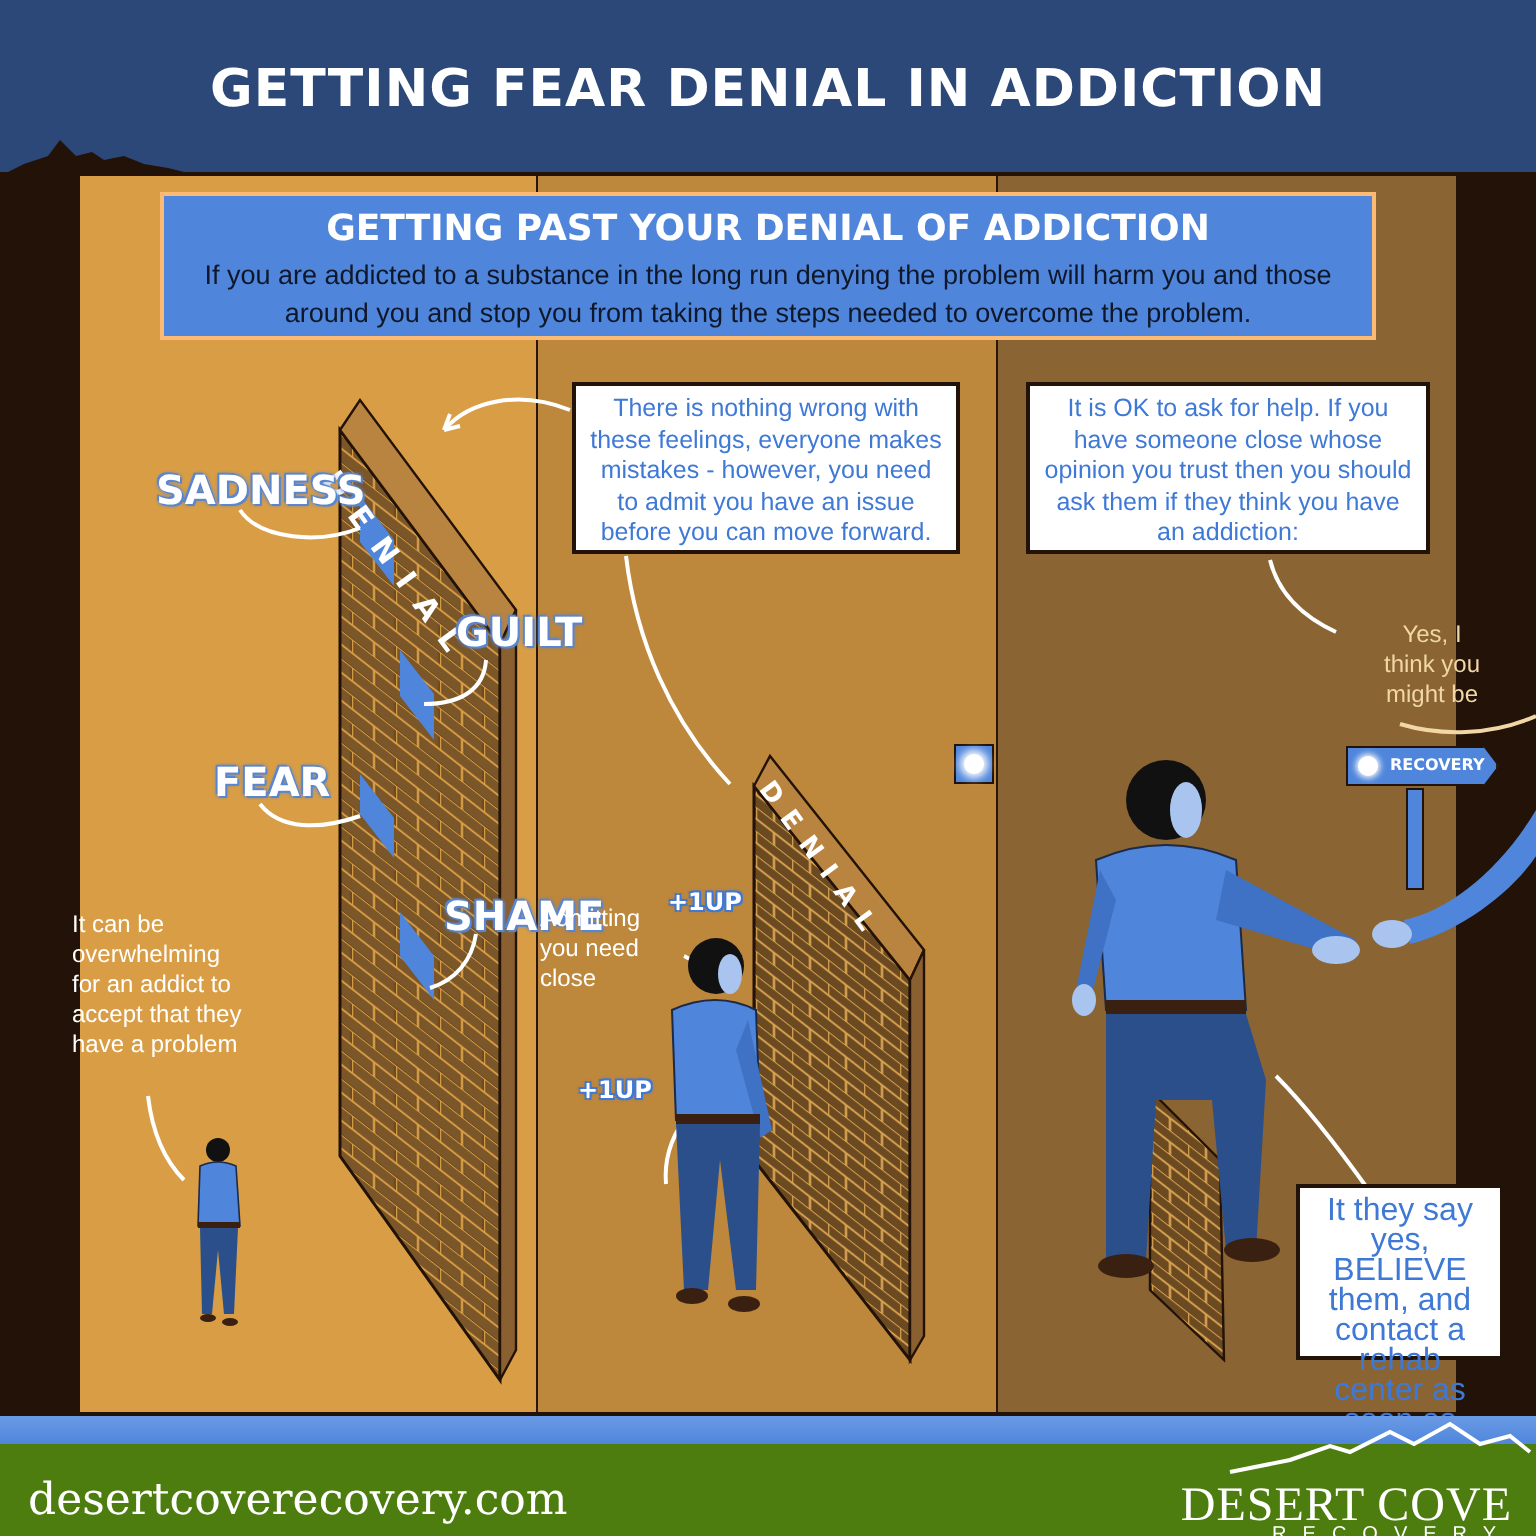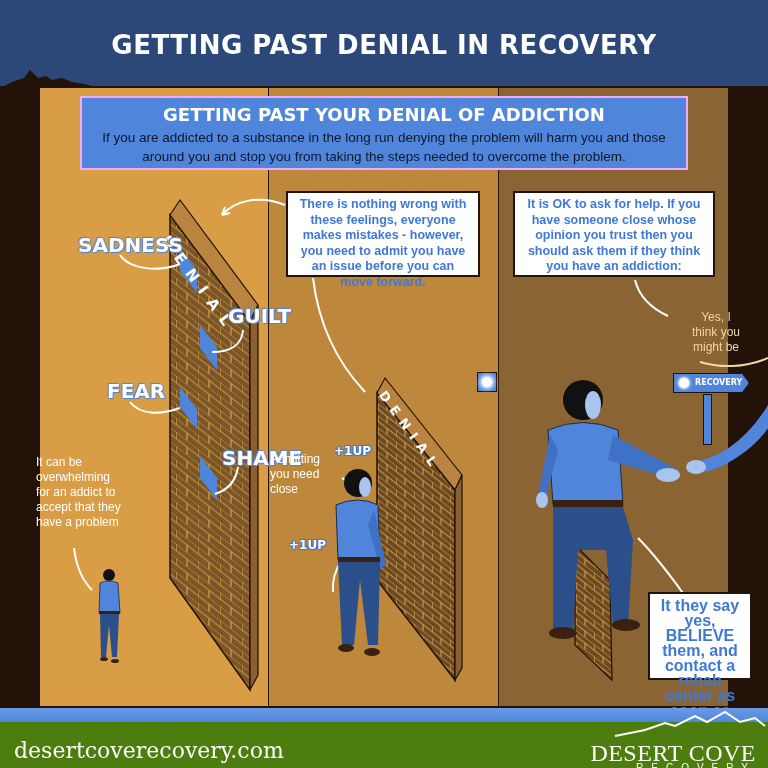--- a/index.html
+++ b/index.html
@@ -9,45 +9,45 @@
   .header { position:absolute; left:0; top:0; width:768px; height:86px; background:#2c4878; }
   .header-title { position:absolute; left:0; top:30px; width:768px; text-align:center; color:#fff; font-weight:900; font-size:26px; letter-spacing:0.5px; font-family:"DejaVu Sans", sans-serif; }
   .mountain { position:absolute; left:0; top:64px; }
 
   .scene { position:absolute; left:0; top:86px; width:768px; height:622px; background:#231208; }
   .panel { position:absolute; top:2px; height:618px; border-right:1.5px solid #2a1608; }
   .panel1 { left:40px; width:229px; background:#d99e45; }
   .panel2 { left:269px; width:230px; background:#bd873c; }
   .panel3 { left:499px; width:229px; background:#8a6432; border-right:none; }
 
-  .intro-box { position:absolute; left:80px; top:96px; width:608px; height:74px; background:#4f86db; border:2px solid #f0abfc; }
+  .intro-box { position:absolute; left:80px; top:96px; width:608px; height:74px; background:#4f86db; border:2px solid #fdba74; }
   .intro-title { position:absolute; left:0; top:6px; width:100%; text-align:center; color:#fff; font-weight:900; font-size:18px; font-family:"DejaVu Sans", sans-serif; }
   .intro-text { position:absolute; left:12px; top:30px; width:580px; text-align:center; color:#0f172a; font-size:13.5px; line-height:19px; }
 
-  .callout { position:absolute; background:#fff; border:2px solid #231208; color:#3f79d6; font-size:12.5px; line-height:15.5px; text-align:center; padding:4px 6px;font-weight:bold; }
+  .callout { position:absolute; background:#fff; border:2px solid #231208; color:#3f79d6; font-size:12.5px; line-height:15.5px; text-align:center; padding:4px 6px; }
   .label-white { position:absolute; color:#fff; font-size:12px; line-height:15px; text-align:left; }
   .label-tan { position:absolute; color:#f1d6a6; font-size:12px; line-height:15px; text-align:center; }
   .emotion { position:absolute; color:#fff; font-weight:900; font-size:20px; font-family:"DejaVu Sans", sans-serif; text-shadow:0 0 2px #5a86d0,0 0 2px #5a86d0,1px 1px 0 #5a86d0,-1px -1px 0 #5a86d0; }
   .oneup { position:absolute; color:#fff; font-weight:900; font-size:12px; font-family:"DejaVu Sans", sans-serif; text-shadow:0 0 2px #3f79d6,1px 1px 0 #3f79d6,-1px -1px 0 #3f79d6,1px -1px 0 #3f79d6,-1px 1px 0 #3f79d6; }
 
   .footer { position:absolute; left:0; top:708px; width:768px; height:60px; background:#4d7c0f; }
   .footer-stripe { position:absolute; left:0; top:0; width:768px; height:14px; background:linear-gradient(#6a9ae6,#4f86db); }
   .footer-url { position:absolute; left:14px; top:30px; color:#fff; font-family:"DejaVu Serif", serif; font-size:22px; }
   .logo-title { position:absolute; right:12px; top:32px; color:#fff; font-family:"Liberation Serif", serif; font-size:24px; letter-spacing:0.5px; }
   .logo-sub { position:absolute; right:12px; top:54px; color:#fff; font-size:10px; letter-spacing:8px; }
 
   svg { position:absolute; overflow:visible; }
 </style>
 </head>
 <body>
 
 <div class="page">
 
   <div class="header">
-    <div class="header-title">GETTING PAST DENIAL IN RECOVERY</div>
+    <div class="header-title">GETTING FEAR DENIAL IN ADDICTION</div>
     <svg class="mountain" width="150" height="24" viewBox="0 0 150 24">
       <path d="M0,24 L12,18 L24,14 L30,6 L38,14 L46,12 L52,16 L62,14 L72,18 L84,20 L100,24 Z" fill="#231208"></path>
     </svg>
   </div>
 
   <div class="scene">
     <div class="panel panel1"></div>
     <div class="panel panel2"></div>
     <div class="panel panel3"></div>
   </div>

